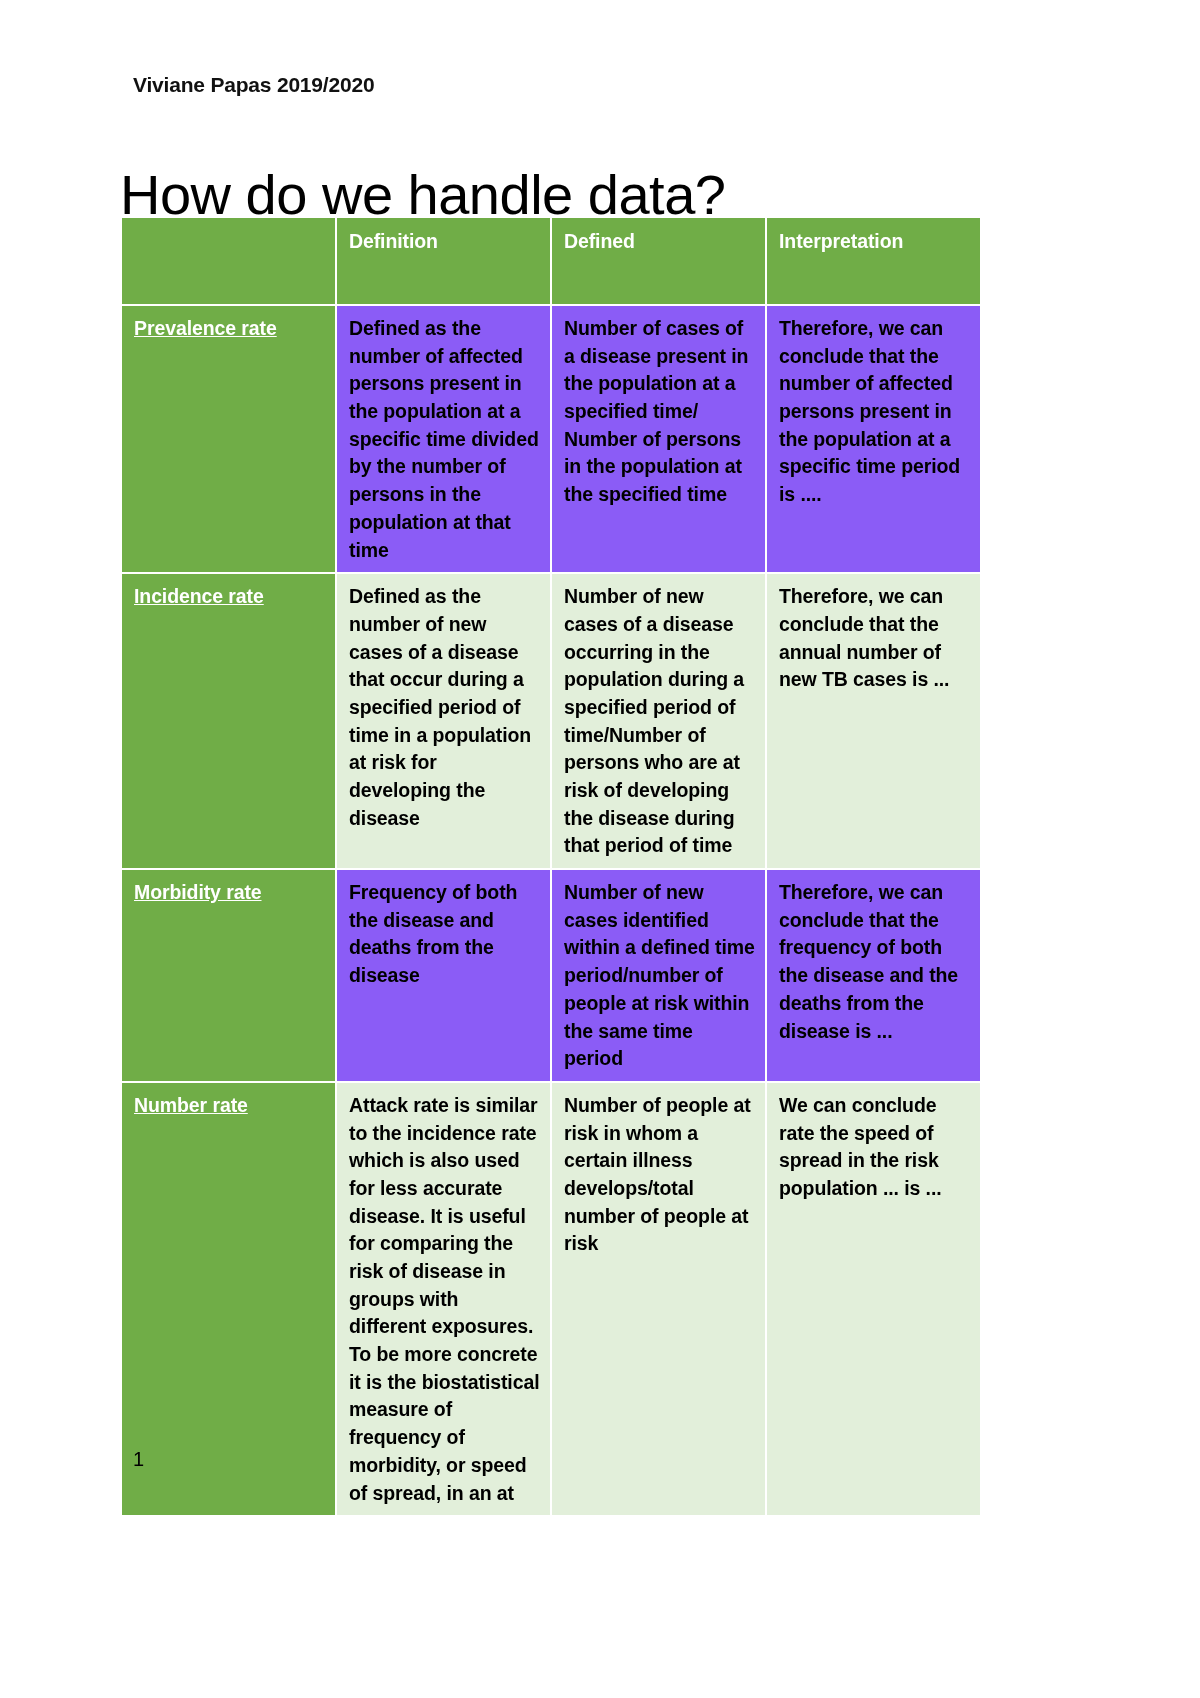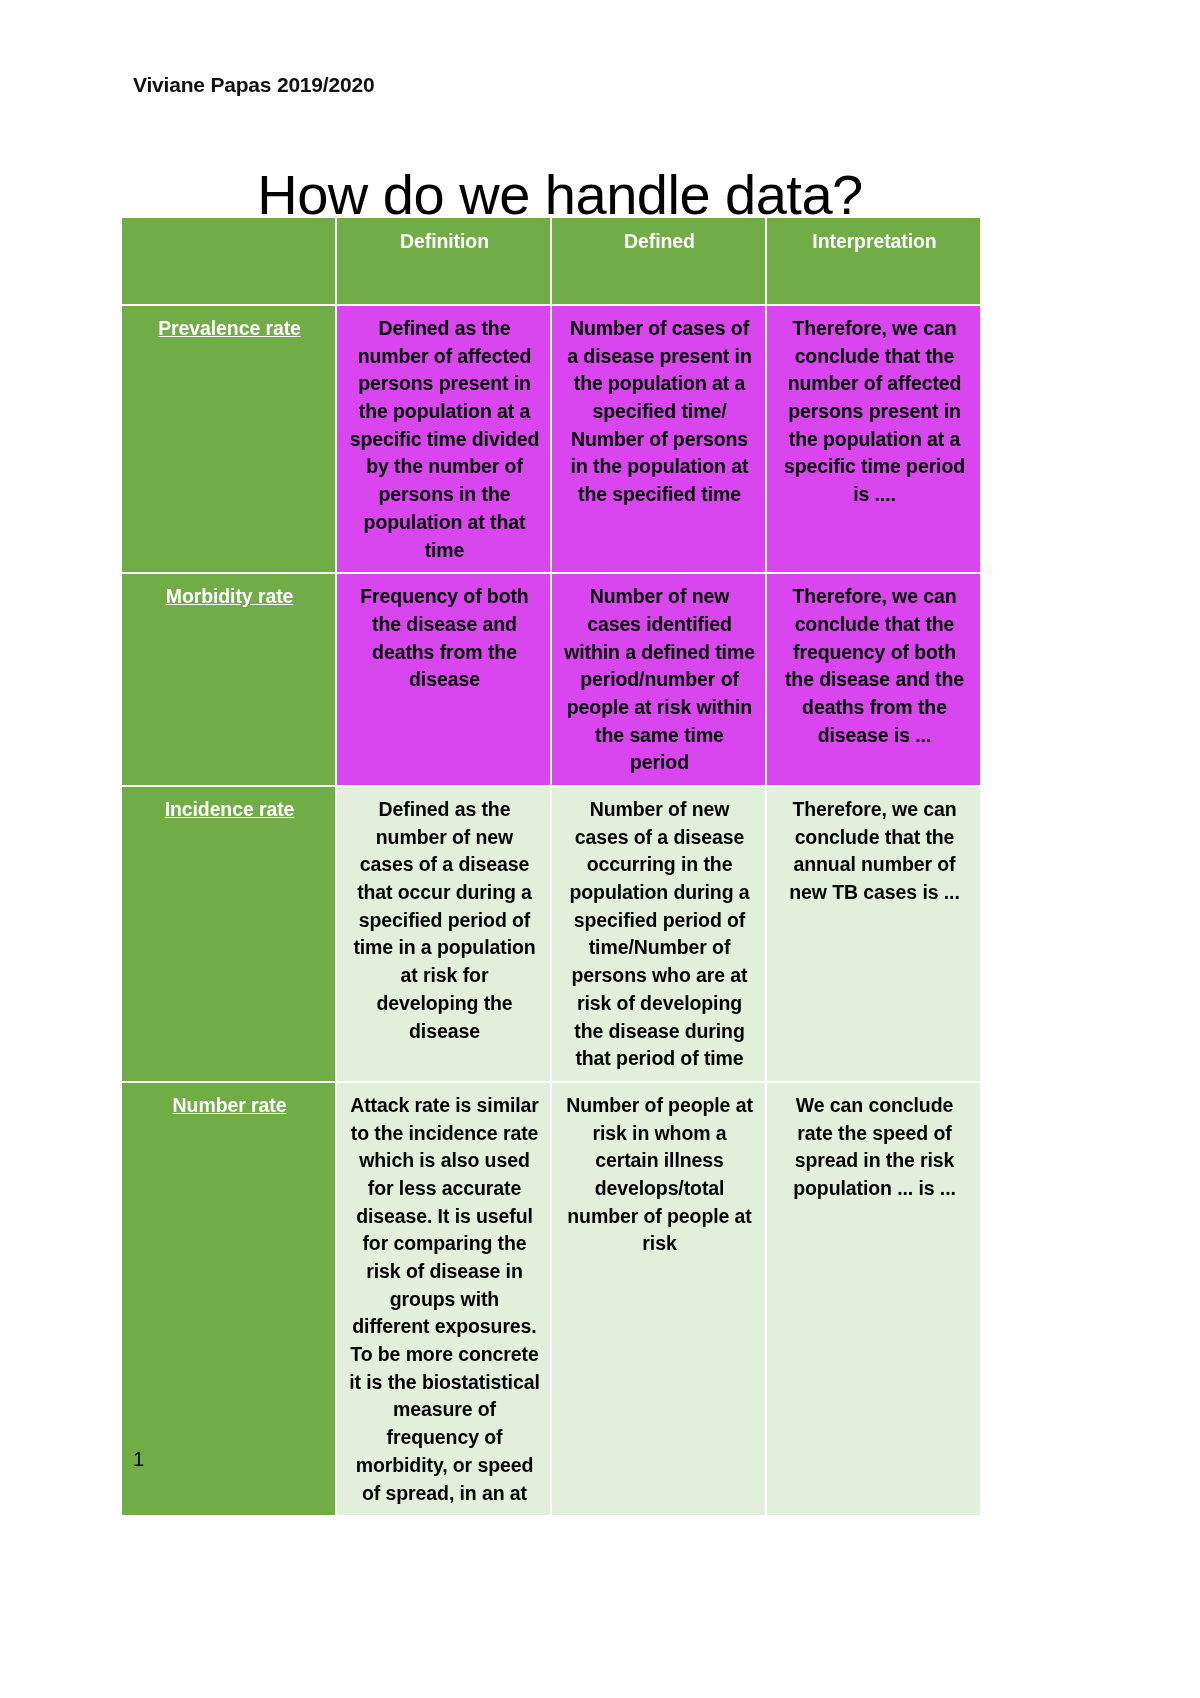--- a/index.html
+++ b/index.html
@@ -30,38 +30,37 @@
     font-weight: 700;
     letter-spacing: -0.2px;
     color: #111111;
     white-space: nowrap;
   }
   .doc-title {
     position: absolute;
     left: 120px;
     top: 124px;
     width: 880px;
-    text-align: center;
+    text-align: left;
     font-size: 56px;
     font-weight: 400;
     color: #000000;
     letter-spacing: -0.5px;
   }
   .tbl-wrap {
     position: absolute;
     left: 120px;
     top: 216px;
     width: 858px;
   }
   table.matrix {
     border-collapse: separate;
     border-spacing: 2px;
     width: 858px;
     table-layout: fixed;
-    text-align: center;
   }
   table.matrix td {
     vertical-align: top;
     padding: 9px 10px 8px 12px;
     font-size: 19.5px;
     line-height: 1.42;
     font-weight: 700;
     letter-spacing: -0.1px;
   }
   col.c-label { width: 213px; }
@@ -81,21 +80,21 @@
   tr.head td.blank { color: transparent; }
 
   
   td.rowlabel {
     background: #70ad47;
     color: #ffffff;
     font-weight: 700;
     text-decoration: underline;
   }
   
-  td.band-dark { background: #d946ef; color: #000000; }
+  td.band-dark { background: #8b5cf6; color: #000000; }
   td.band-light { background: #e2efda; color: #000000; }
 
   .cell-text { white-space: pre-line; }
 
   .page-number {
     position: absolute;
     left: 133px;
     top: 1448px;
     font-size: 20px;
     font-weight: 400;
@@ -128,31 +127,31 @@
         </tr>
 
         <tr>
           <td class="rowlabel">Prevalence rate</td>
           <td class="band-dark cell-text">Defined as the number of affected persons present in the population at a specific time divided by the number of persons in the population at that time</td>
           <td class="band-dark cell-text">Number of cases of a disease present in the population at a specified time/ Number of persons in the population at the specified time</td>
           <td class="band-dark cell-text">Therefore, we can conclude that the number of affected persons present in the population at a specific time period is ....</td>
         </tr>
 
         <tr>
+          <td class="rowlabel">Incidence rate</td>
+          <td class="band-light cell-text">Defined as the number of new cases of a disease that occur during a specified period of time in a population at risk for developing the disease</td>
+          <td class="band-light cell-text">Number of new cases of a disease occurring in the population during a specified period of time/Number of persons who are at risk of developing the disease during that period of time</td>
+          <td class="band-light cell-text">Therefore, we can conclude that the annual number of new TB cases is ...</td>
+        </tr>
+
+        <tr>
           <td class="rowlabel">Morbidity rate</td>
           <td class="band-dark cell-text">Frequency of both the disease and deaths from the disease</td>
           <td class="band-dark cell-text">Number of new cases identified within a defined time period/number of people at risk within the same time period</td>
           <td class="band-dark cell-text">Therefore, we can conclude that the frequency of both the disease and the deaths from the disease is ...</td>
-        </tr>
-
-        <tr>
-          <td class="rowlabel">Incidence rate</td>
-          <td class="band-light cell-text">Defined as the number of new cases of a disease that occur during a specified period of time in a population at risk for developing the disease</td>
-          <td class="band-light cell-text">Number of new cases of a disease occurring in the population during a specified period of time/Number of persons who are at risk of developing the disease during that period of time</td>
-          <td class="band-light cell-text">Therefore, we can conclude that the annual number of new TB cases is ...</td>
         </tr>
 
         <tr>
           <td class="rowlabel">Number rate</td>
           <td class="band-light cell-text">Attack rate is similar to the incidence rate which is also used for less accurate disease. It is useful for comparing the risk of disease in groups with different exposures.
 To be more concrete it is the biostatistical measure of frequency of morbidity, or speed of spread, in an at</td>
           <td class="band-light cell-text">Number of people at risk in whom a certain illness develops/total number of people at risk</td>
           <td class="band-light cell-text">We can conclude rate the speed of spread in the risk population ... is ...</td>
         </tr>
       </tbody>

